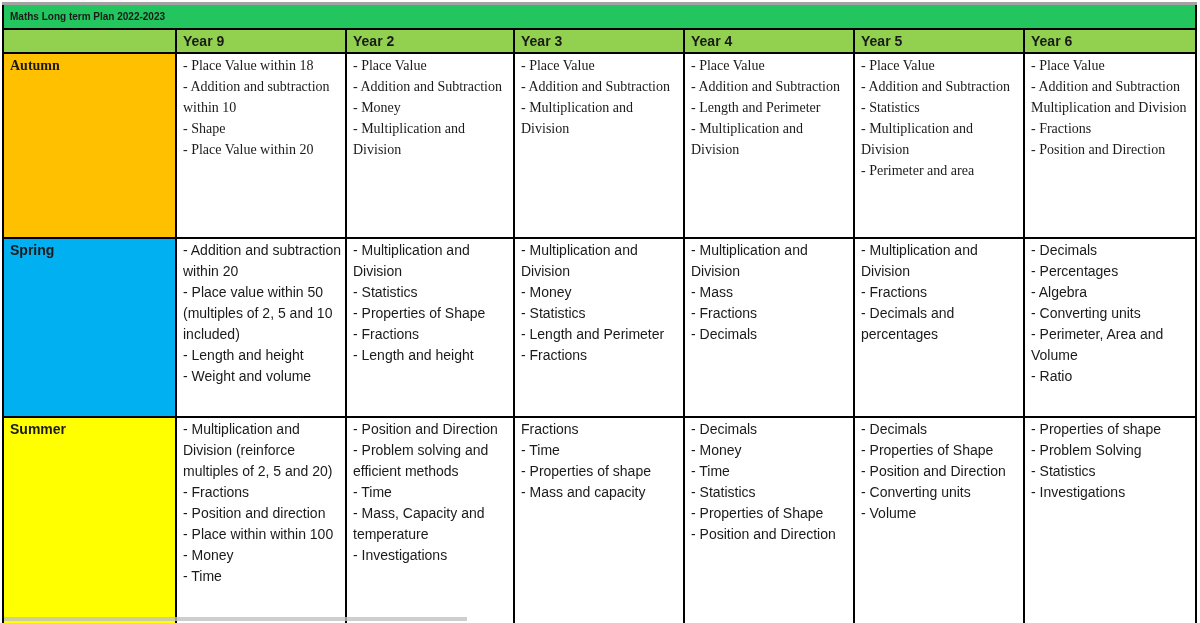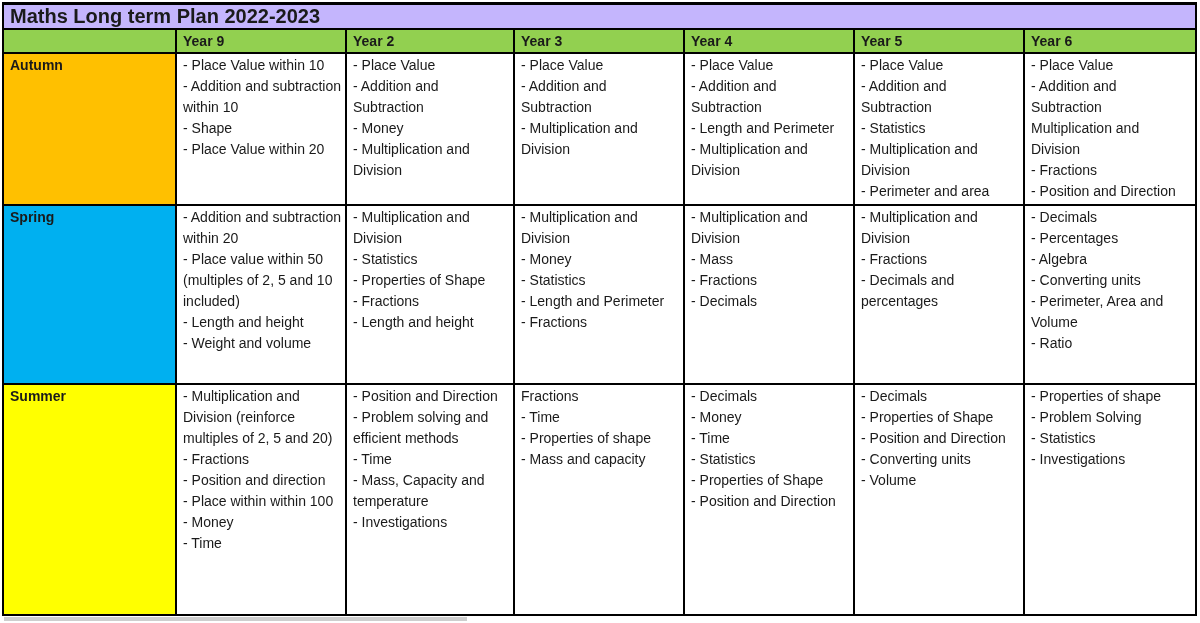--- a/index.html
+++ b/index.html
@@ -23,35 +23,35 @@
     border: 2px solid #000000;
     vertical-align: top;
     text-align: left;
     font-size: 14px;
     line-height: 21px;
     padding: 1px 4px 2px 6px;
     overflow: hidden;
   }
   tr.title-row td {
     height: 25px;
-    font-size: 20px;
+    font-size: 10px;
     font-weight: bold;
     line-height: 21px;
     padding: 1px 6px;
-    background: #c4b5fd;
-    border-top: 3px solid #000000;
+    background: #22c55e;
+    border-top: 3px solid #a3a3a3;
   }
   tr.header-row th {
     height: 23px;
     font-weight: bold;
     background: #92D050;
     padding: 0 4px 0 6px;
     line-height: 22px;
   }
-  tr.row-autumn > td { height: 132px; }
+  tr.row-autumn > td { height: 185px; font-family: Liberation Serif, serif; }
   tr.row-spring > td { height: 179px; }
   tr.row-summer > td { height: 231px; }
   td.season { font-weight: bold; padding-top: 2px; }
   td.season.autumn { background: #FFC000; }
   td.season.spring { background: #00B0F0; }
   td.season.summer { background: #FFFF00; }
   td.cell div { white-space: normal; }
   .shadow {
     position: absolute;
     left: 4px; top: 617px;
@@ -83,21 +83,21 @@
         <th>Year 9</th>
         <th>Year 2</th>
         <th>Year 3</th>
         <th>Year 4</th>
         <th>Year 5</th>
         <th>Year 6</th>
       </tr>
       <tr class="row-autumn">
         <td class="season autumn">Autumn</td>
         <td class="cell">
-            <div>- Place Value within 10</div>
+            <div>- Place Value within 18</div>
             <div>- Addition and subtraction within 10</div>
             <div>- Shape</div>
             <div>- Place Value within 20</div>
           </td>
         <td class="cell">
             <div>- Place Value</div>
             <div>- Addition and Subtraction</div>
             <div>- Money</div>
             <div>- Multiplication and Division</div>
           </td>

